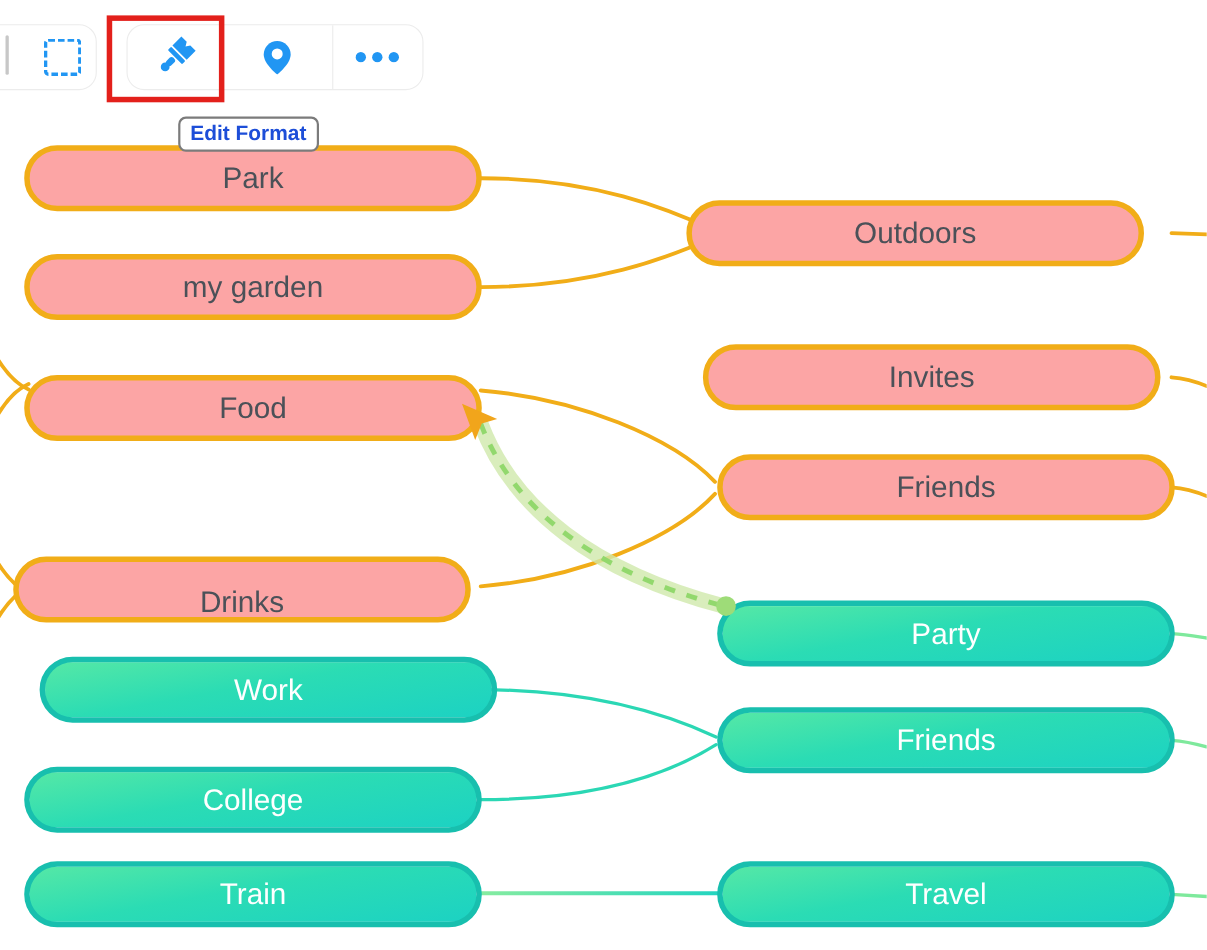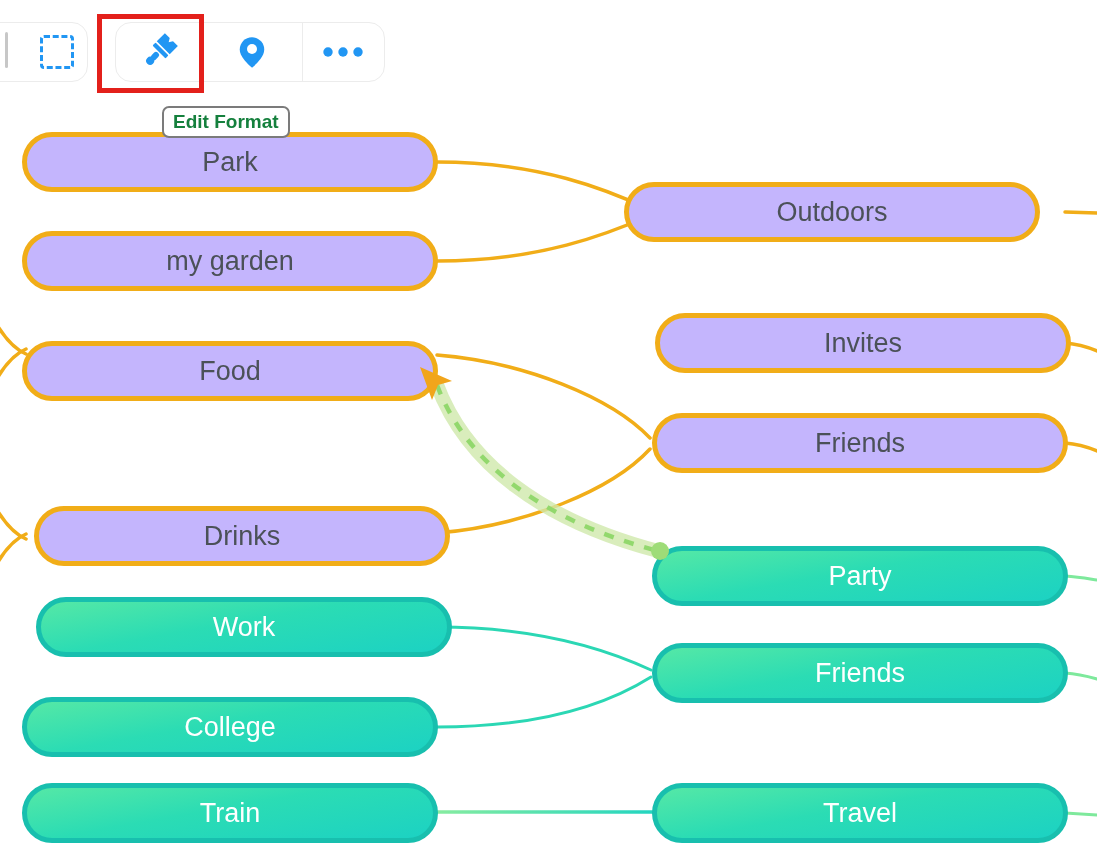--- a/index.html
+++ b/index.html
@@ -6,21 +6,21 @@
   body{
     width:1097px;height:864px;background:#ffffff;position:relative;overflow:hidden;
     font-family:"Liberation Sans",sans-serif;
   }
   
   .node{
     position:absolute;box-sizing:border-box;width:416px;height:60px;
     border-radius:30px;display:flex;align-items:center;justify-content:center;
     font-size:27px;line-height:1;z-index:2;cursor:pointer;white-space:nowrap;
   }
-  .node.orange{background:#c4b5fd;border:5px solid #F1AD18;color:#4B5158;}
+  .node.orange{background:#fca5a5;border:5px solid #F1AD18;color:#4B5158;}
   .node.teal{
     background:linear-gradient(170deg,#55E8A6 0%,#2BDCB4 45%,#1CD2C3 100%);
     border:5px solid #18BFAE;color:#ffffff;
   }
   
   .svg-layer{position:absolute;left:0;top:0;z-index:1;}
   .svg-layer.above{z-index:3;}
   
   .tb-group{
     position:absolute;top:22px;height:60px;box-sizing:border-box;background:#fff;
@@ -41,21 +41,21 @@
   }
   
   .red-box{
     position:absolute;left:97px;top:14px;width:107px;height:79px;box-sizing:border-box;
     border:5px solid #E3201B;z-index:6;pointer-events:none;
   }
   
   .tooltip{
     position:absolute;left:162px;top:106px;z-index:7;background:#ffffff;
     border:2px solid #7B7B7B;border-radius:7px;padding:3px 9px;
-    font-size:19px;font-weight:600;color:#15803d;white-space:nowrap;
+    font-size:19px;font-weight:600;color:#1d4ed8;white-space:nowrap;
   }
 </style>
 </head>
 <body>
 
 <svg class="svg-layer" width="1097" height="864" viewBox="0 0 1097 864">
   <defs>
     <linearGradient id="trainline" gradientUnits="userSpaceOnUse" x1="437" y1="812" x2="653" y2="812">
       <stop offset="0" stop-color="#86ECA0"></stop>
       <stop offset="1" stop-color="#23D5C0"></stop>
@@ -93,37 +93,37 @@
 
 <div class="node orange" style="left:22px;top:132px;">
     <span>Park</span>
   </div>
 <div class="node orange" style="left:22px;top:231px;">
     <span>my garden</span>
   </div>
 <div class="node orange" style="left:22px;top:321px;margin-top:20px;">
     <span>Food</span>
   </div>
-<div class="node orange" style="left:34px;top:506px;">
+<div class="node orange" style="left:12px;top:506px;align-items:flex-end;">
     <span>Drinks</span>
   </div>
 <div class="node teal" style="left:36px;top:597px;">
     <span>Work</span>
   </div>
 <div class="node teal" style="left:22px;top:697px;">
     <span>College</span>
   </div>
 <div class="node teal" style="left:22px;top:783px;">
     <span>Train</span>
   </div>
 
 <div class="node orange" style="left:624px;top:182px;">
     <span>Outdoors</span>
   </div>
-<div class="node orange" style="left:655px;top:313px;">
+<div class="node orange" style="left:639px;top:313px;">
     <span>Invites</span>
   </div>
 <div class="node orange" style="left:652px;top:413px;">
     <span>Friends</span>
   </div>
 <div class="node teal" style="left:652px;top:546px;">
     <span>Party</span>
   </div>
 <div class="node teal" style="left:652px;top:643px;">
     <span>Friends</span>

